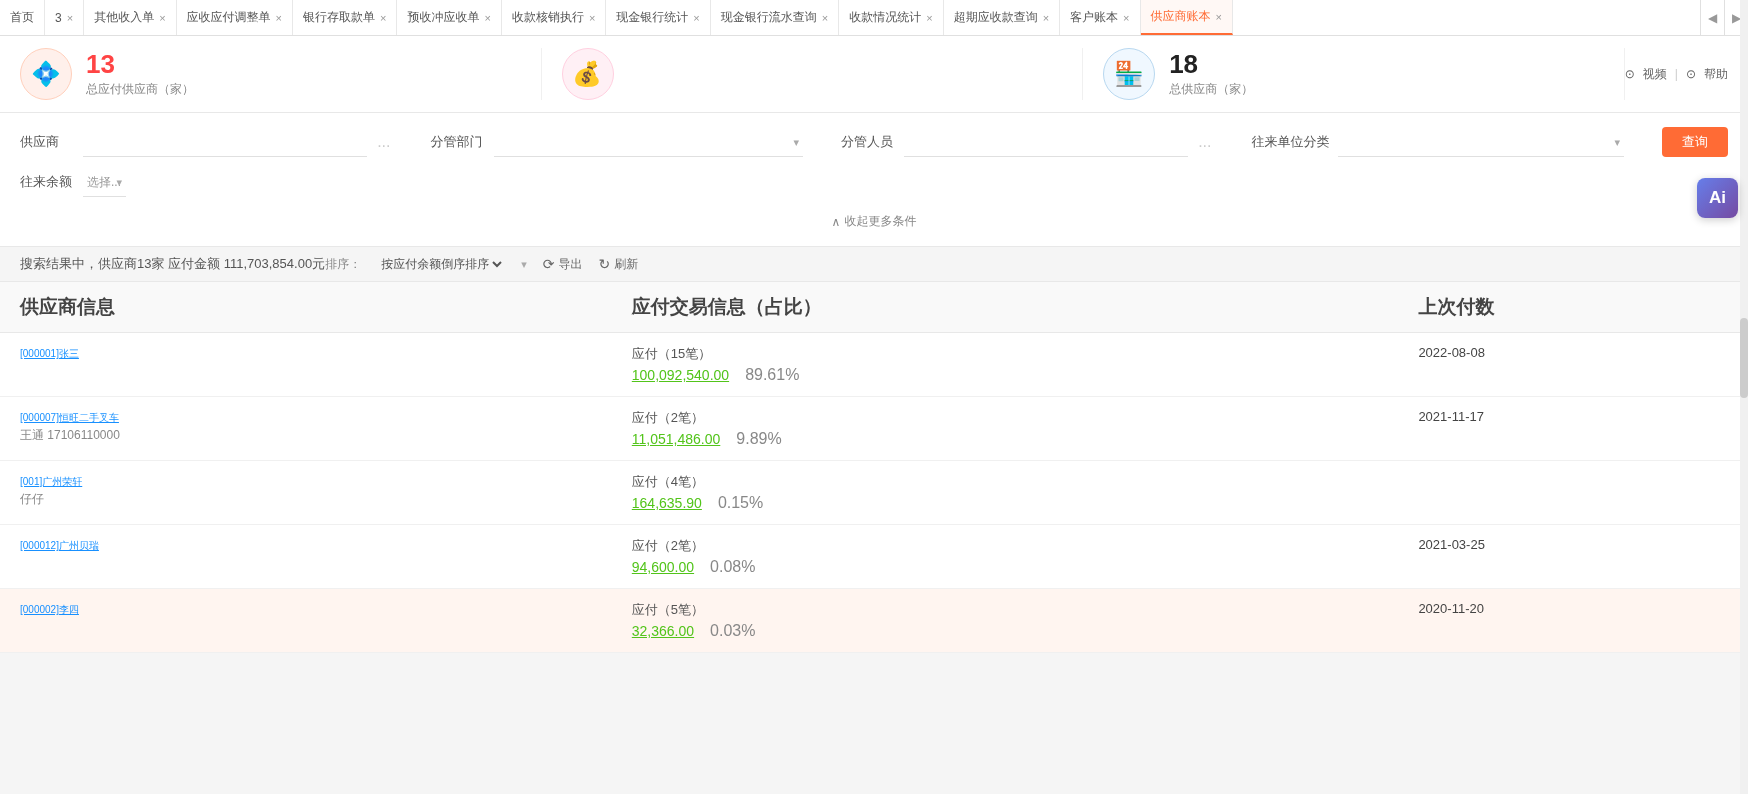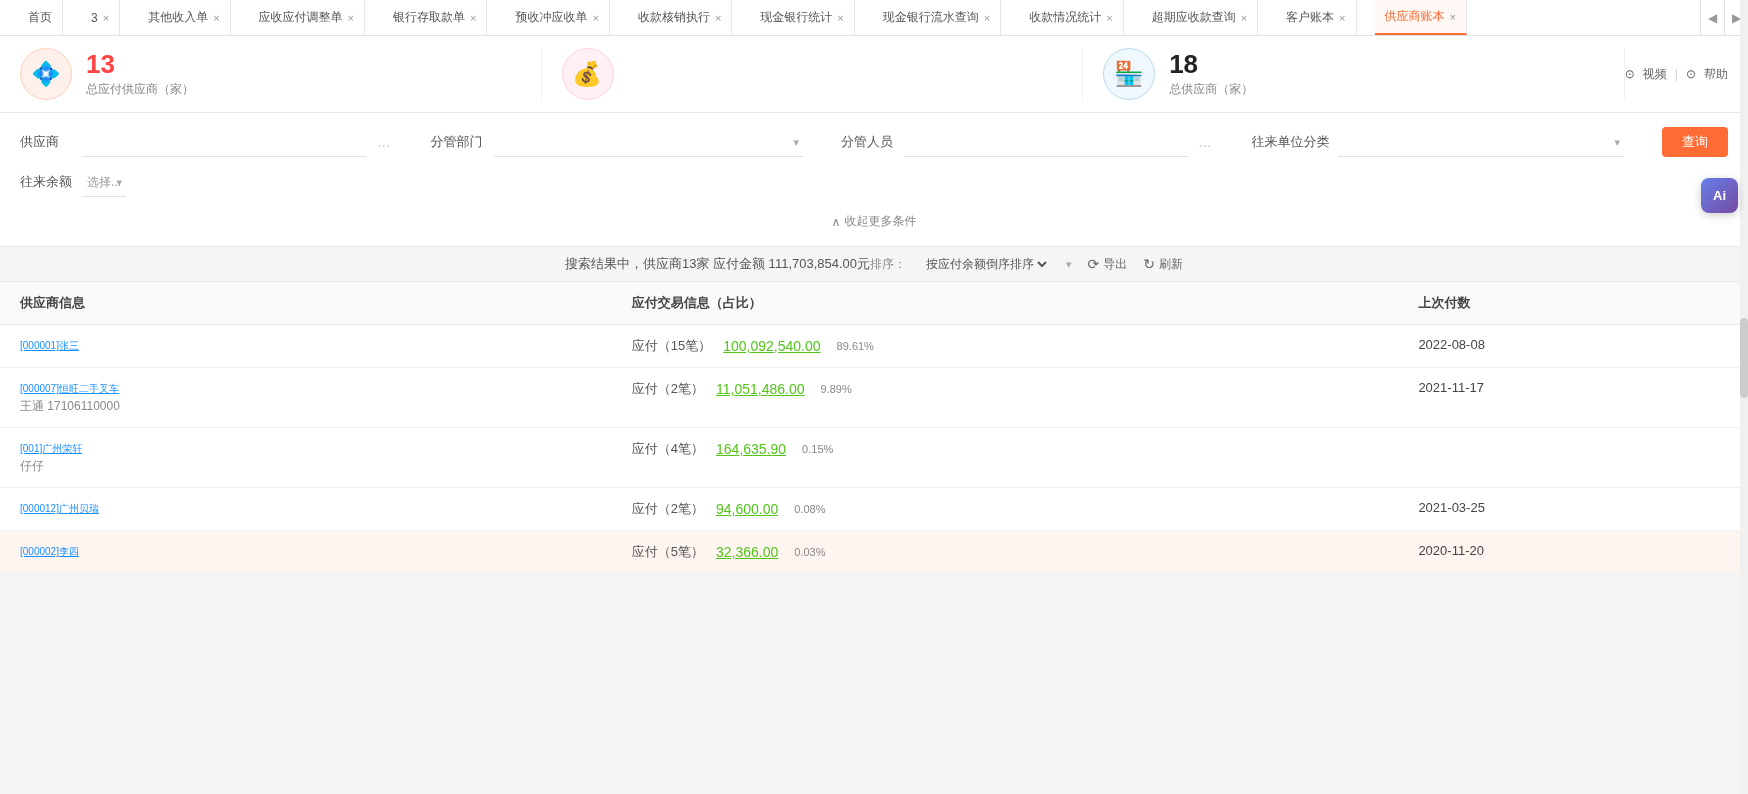--- a/index.html
+++ b/index.html
@@ -18,21 +18,20 @@
       display: flex;
       align-items: center;
       padding: 0 10px;
       height: 100%;
       font-size: 12px;
       color: #555;
       border-right: 1px solid #e8e8e8;
       white-space: nowrap;
       cursor: pointer;
       flex-shrink: 0;
-      margin-left: 18px;
     }
     .nav-tab.active { color: #ff6b35; border-bottom: 2px solid #ff6b35; background: #fff8f5; text-align: right; }
     .nav-tab .close-x {
       margin-left: 5px;
       font-size: 11px;
       color: #999;
       cursor: pointer;
     }
     .nav-arrows {
       display: flex;
@@ -193,21 +192,21 @@
       color: #888;
       gap: 4px;
     }
 
     
     .results-bar {
       background: #f5f5f5;
       padding: 8px 20px;
       display: flex;
       align-items: center;
-      justify-content: center;
+      justify-content: flex-start;
       border-bottom: 1px solid #e8e8e8;
     }
     .results-text { font-size: 13px; color: #555; }
     .results-actions {
       display: flex;
       align-items: center;
       gap: 16px;
       font-size: 12px;
       color: #666;
     }
@@ -238,21 +237,21 @@
       width: 100%;
       border-collapse: collapse;
     }
     thead tr {
       background: #f9f9f9;
       border-bottom: 1px solid #e8e8e8;
     }
     th {
       padding: 12px 20px;
       text-align: left;
-      font-size: 13px;
+      font-size: 19px;
       color: #444;
       font-weight: 600;
     }
     tbody tr {
       border-bottom: 1px solid #f0f0f0;
     }
     tbody tr.highlighted { background: #fff5f0; }
     td {
       padding: 12px 20px;
       font-size: 13px;
@@ -271,25 +270,25 @@
       margin-top: 2px;
     }
     .amount-green {
       color: #52c41a;
       font-size: 14px;
       text-decoration: underline;
       cursor: pointer;
     }
     .trans-info {
       display: flex;
-      flex-direction: row;
-      gap: 12px;
+      flex-direction: column;
+      gap: 3px;
     }
     .trans-label { font-size: 13px; color: #555; }
-    .trans-percent { font-size: 11px; color: #888; }
+    .trans-percent { font-size: 16px; color: #888; }
     .scrollbar-track {
       position: fixed;
       right: 0;
       top: 0;
       bottom: 0;
       width: 8px;
       background: #f0f0f0;
     }
     .scrollbar-thumb {
       position: absolute;
@@ -302,21 +301,21 @@
 
     
     .ai-badge {
       position: fixed;
       right: 10px;
       top: 178px;
       background: linear-gradient(135deg, #667eea 0%, #764ba2 100%);
       color: #fff;
       border-radius: 8px;
       padding: 10px 12px;
-      font-size: 13px;
+      font-size: 17px;
       font-weight: bold;
       cursor: pointer;
       box-shadow: 0 2px 8px rgba(0,0,0,0.2);
       z-index: 100;
     }
   </style>
 </head>
 <body>
 
 <nav class="top-nav">

